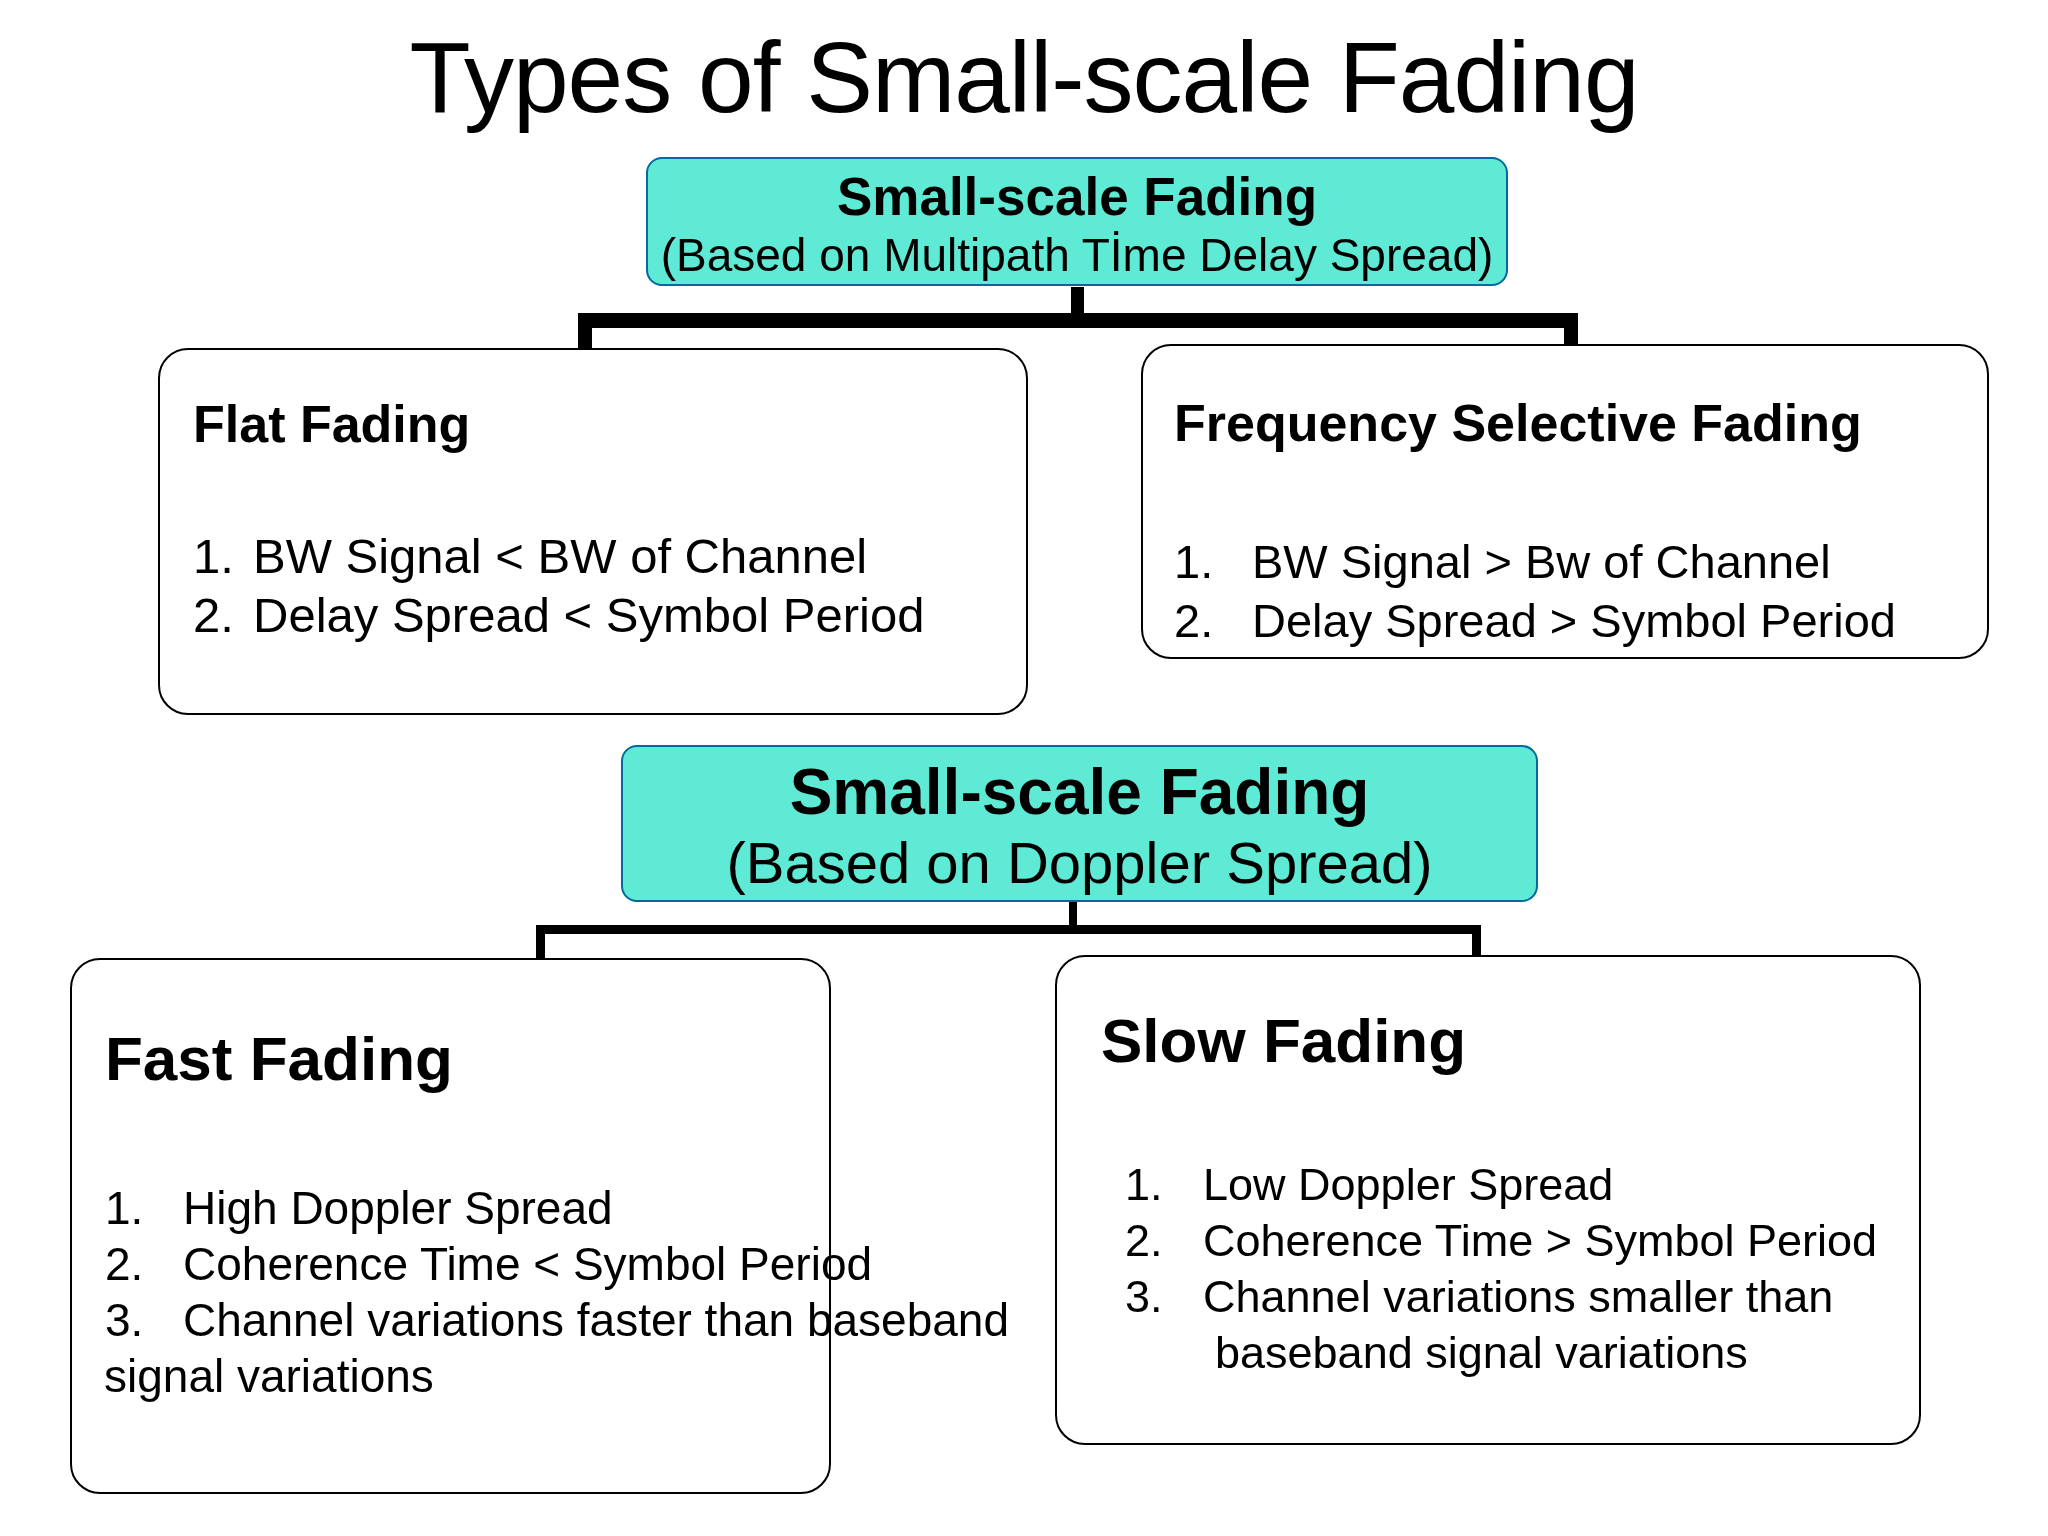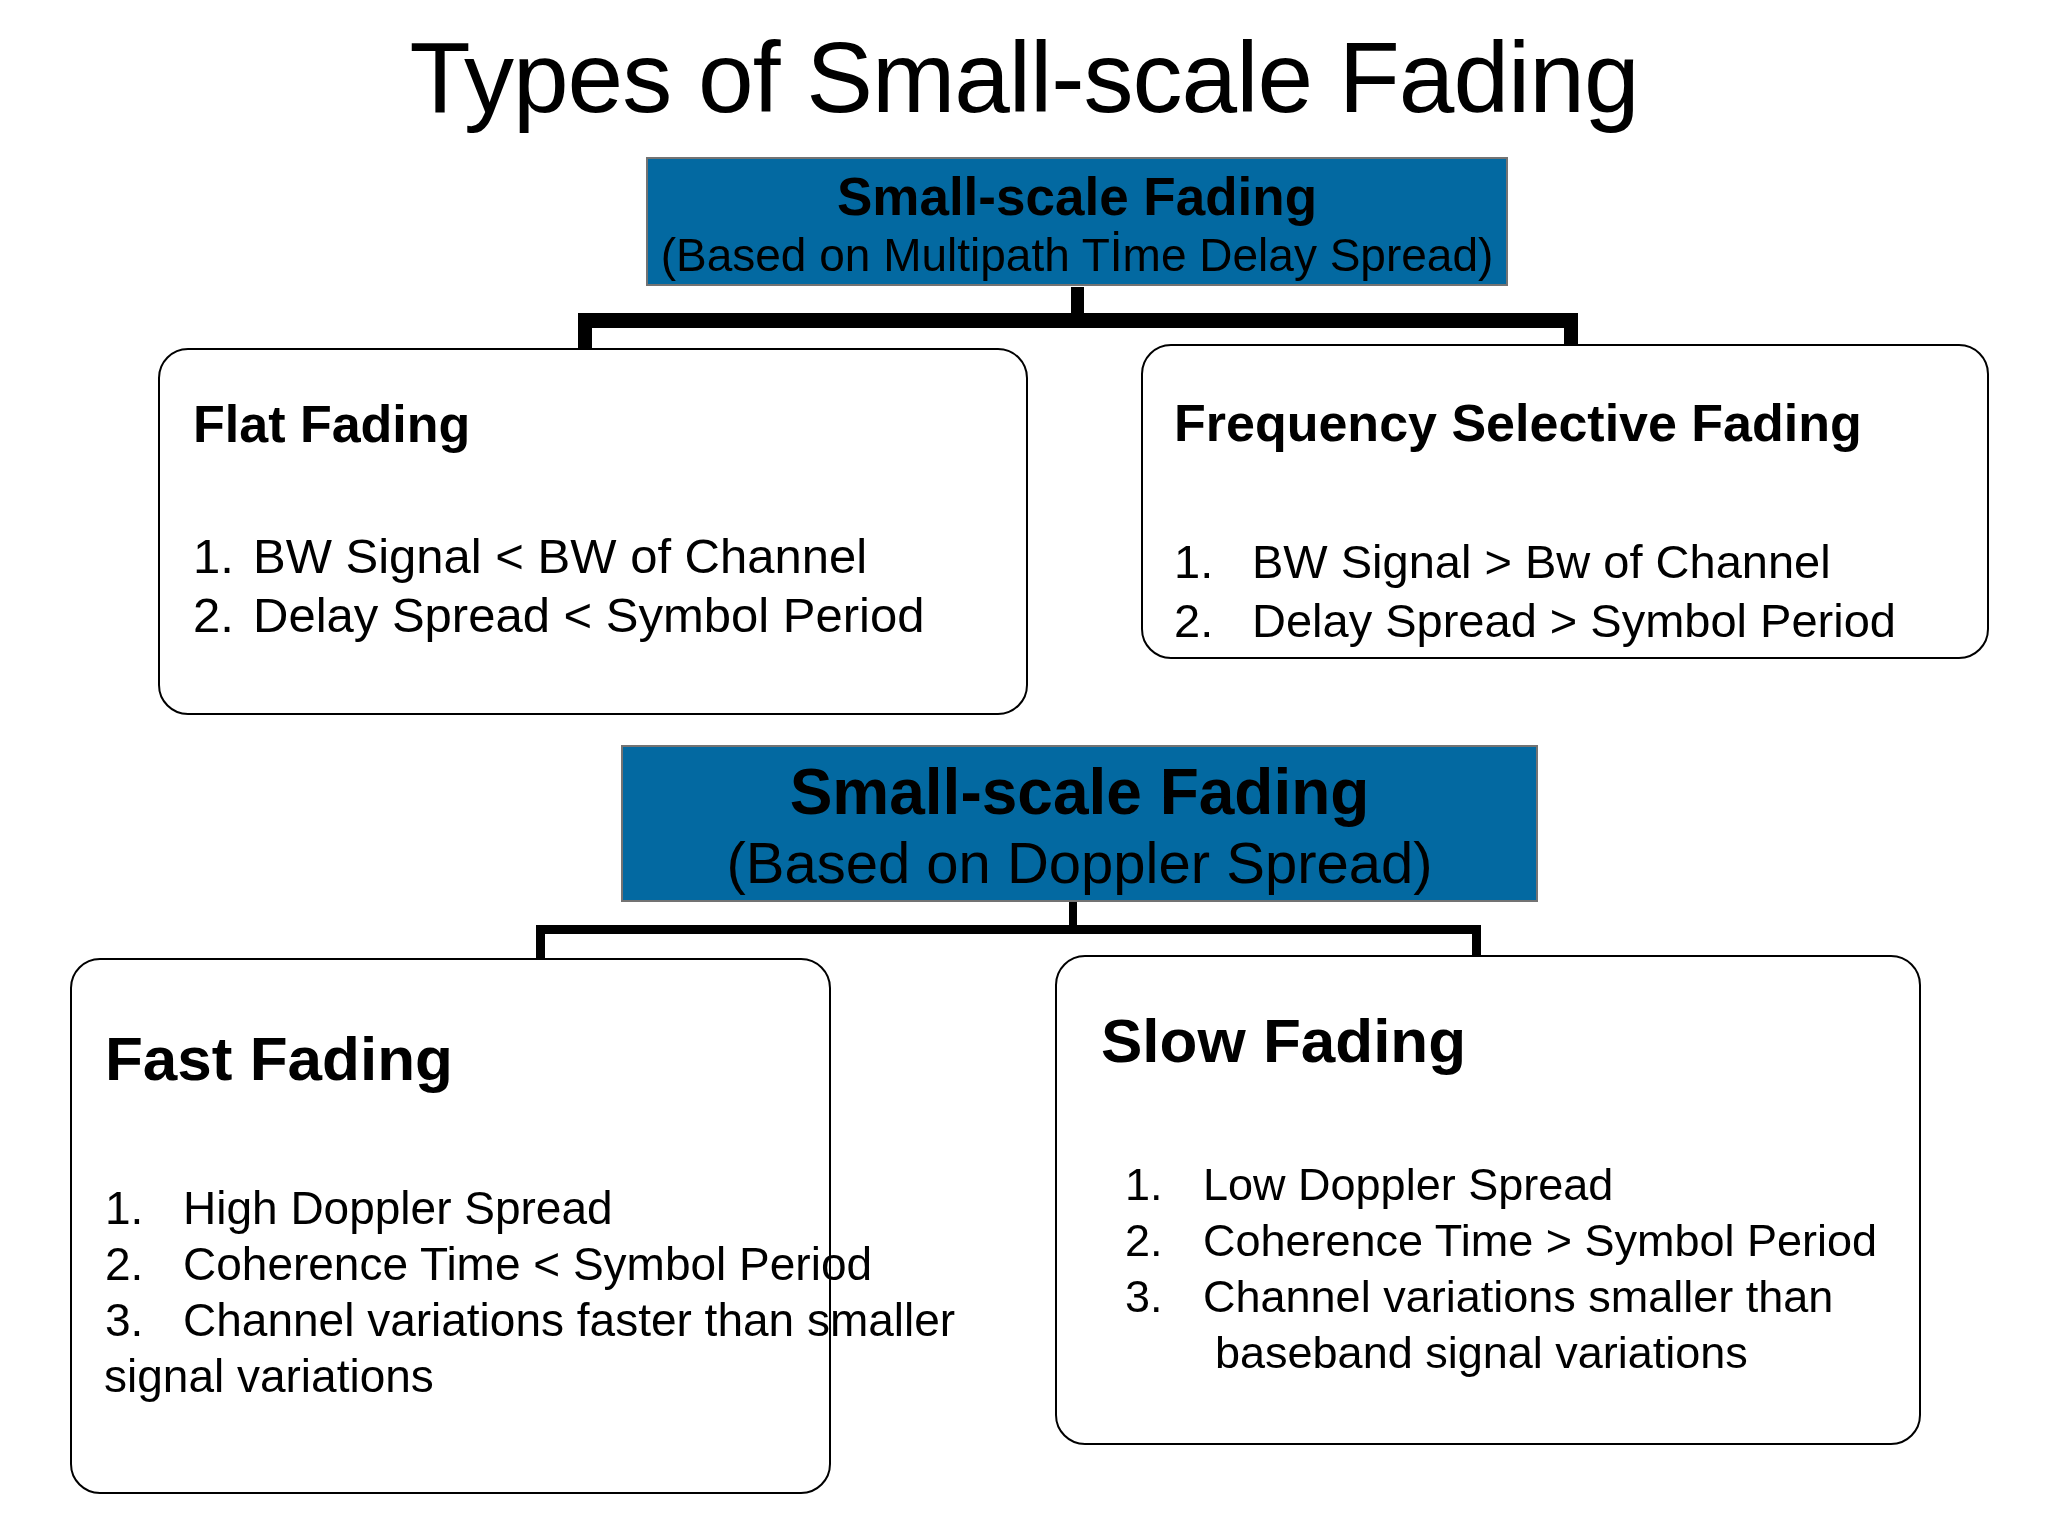--- a/index.html
+++ b/index.html
@@ -25,23 +25,23 @@
     font-size: 100px;
     line-height: 110px;
     font-weight: 400;
     letter-spacing: -1px;
     white-space: nowrap;
   }
 
   
   .green-box {
     position: absolute;
-    background: #0369a1;
-    border: 2px solid #737373;
-    border-radius: 0;
+    background: #5eead4;
+    border: 2px solid #0369a1;
+    border-radius: 16px;
     box-sizing: border-box;
     text-align: center;
     overflow: visible;
   }
   .green-title {
     font-weight: bold;
     white-space: nowrap;
   }
   .green-sub {
     font-weight: 400;
@@ -261,21 +261,21 @@
 <div class="conn" id="conn2-stub"></div>
 <div class="conn" id="conn2-bar"></div>
 <div class="conn" id="conn2-left"></div>
 <div class="conn" id="conn2-right"></div>
 
 <div class="card" id="card-fast">
   <div class="card-title">Fast Fading</div>
   <ul class="card-list">
     <li><span class="li-num">1.</span><span>High Doppler Spread</span></li>
     <li><span class="li-num">2.</span><span>Coherence Time &lt; Symbol Period</span></li>
-    <li><span class="li-num">3.</span><span>Channel variations faster than smaller</span><span class="cont-line">signal variations</span></li>
+    <li><span class="li-num">3.</span><span>Channel variations faster than baseband</span><span class="cont-line">signal variations</span></li>
   </ul>
 </div>
 
 <div class="card" id="card-slow">
   <div class="card-title">Slow Fading</div>
   <ul class="card-list">
     <li><span class="li-num">1.</span><span>Low Doppler Spread</span></li>
     <li><span class="li-num">2.</span><span>Coherence Time &gt; Symbol Period</span></li>
     <li><span class="li-num">3.</span><span>Channel variations smaller than</span><span class="cont-line">baseband  signal variations</span></li>
   </ul>

